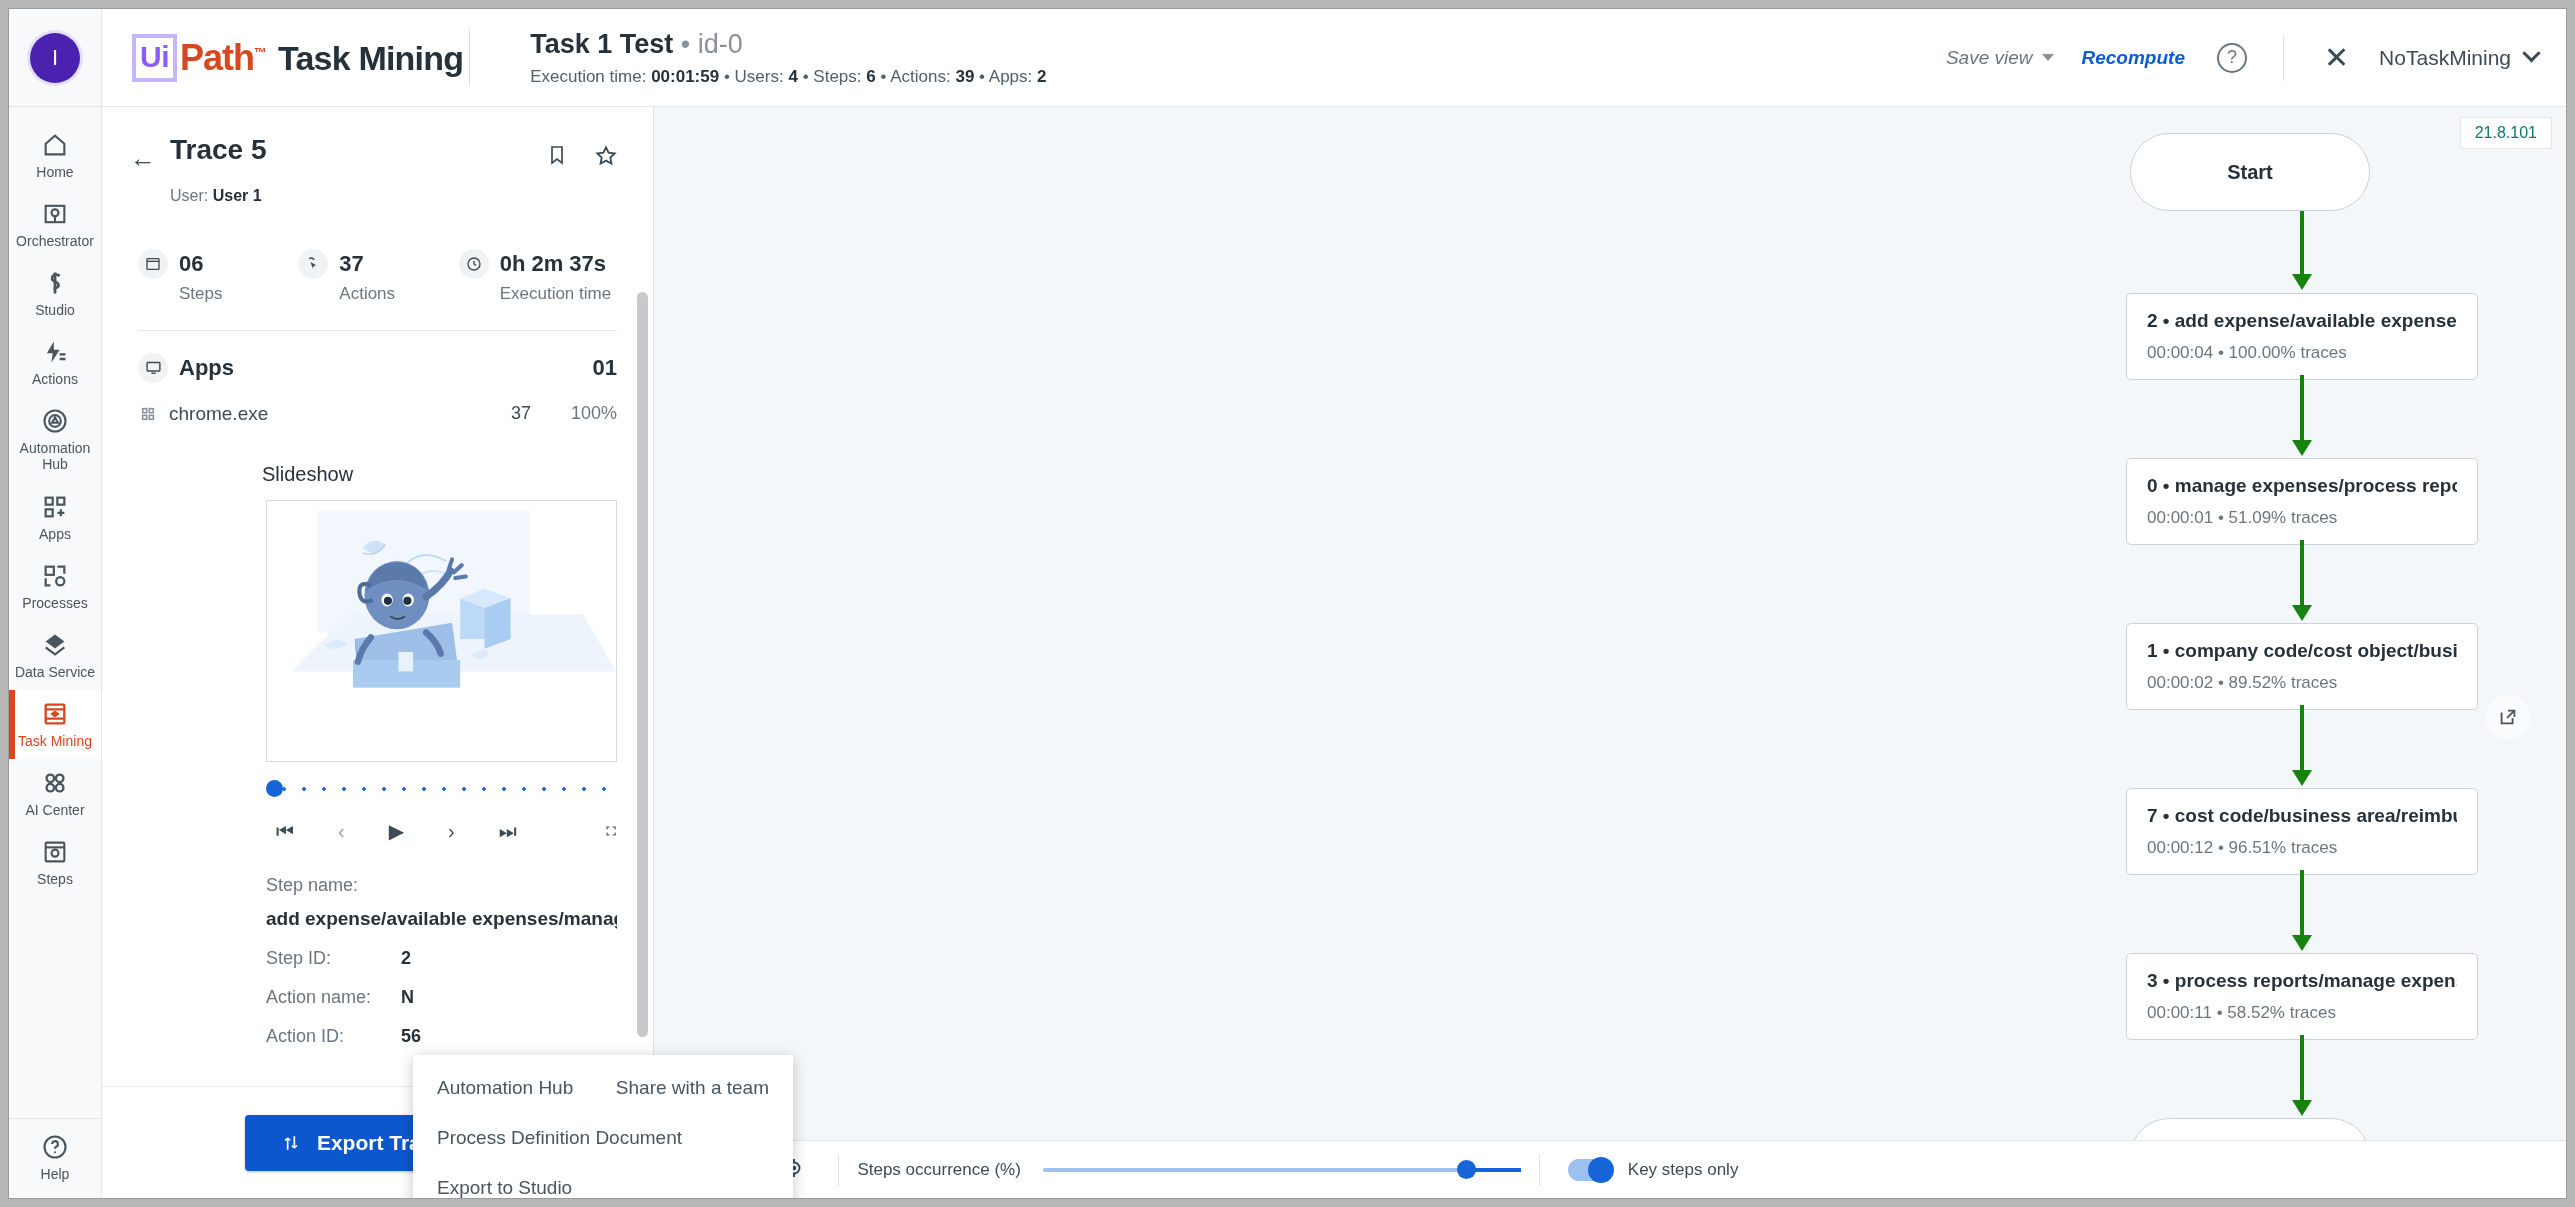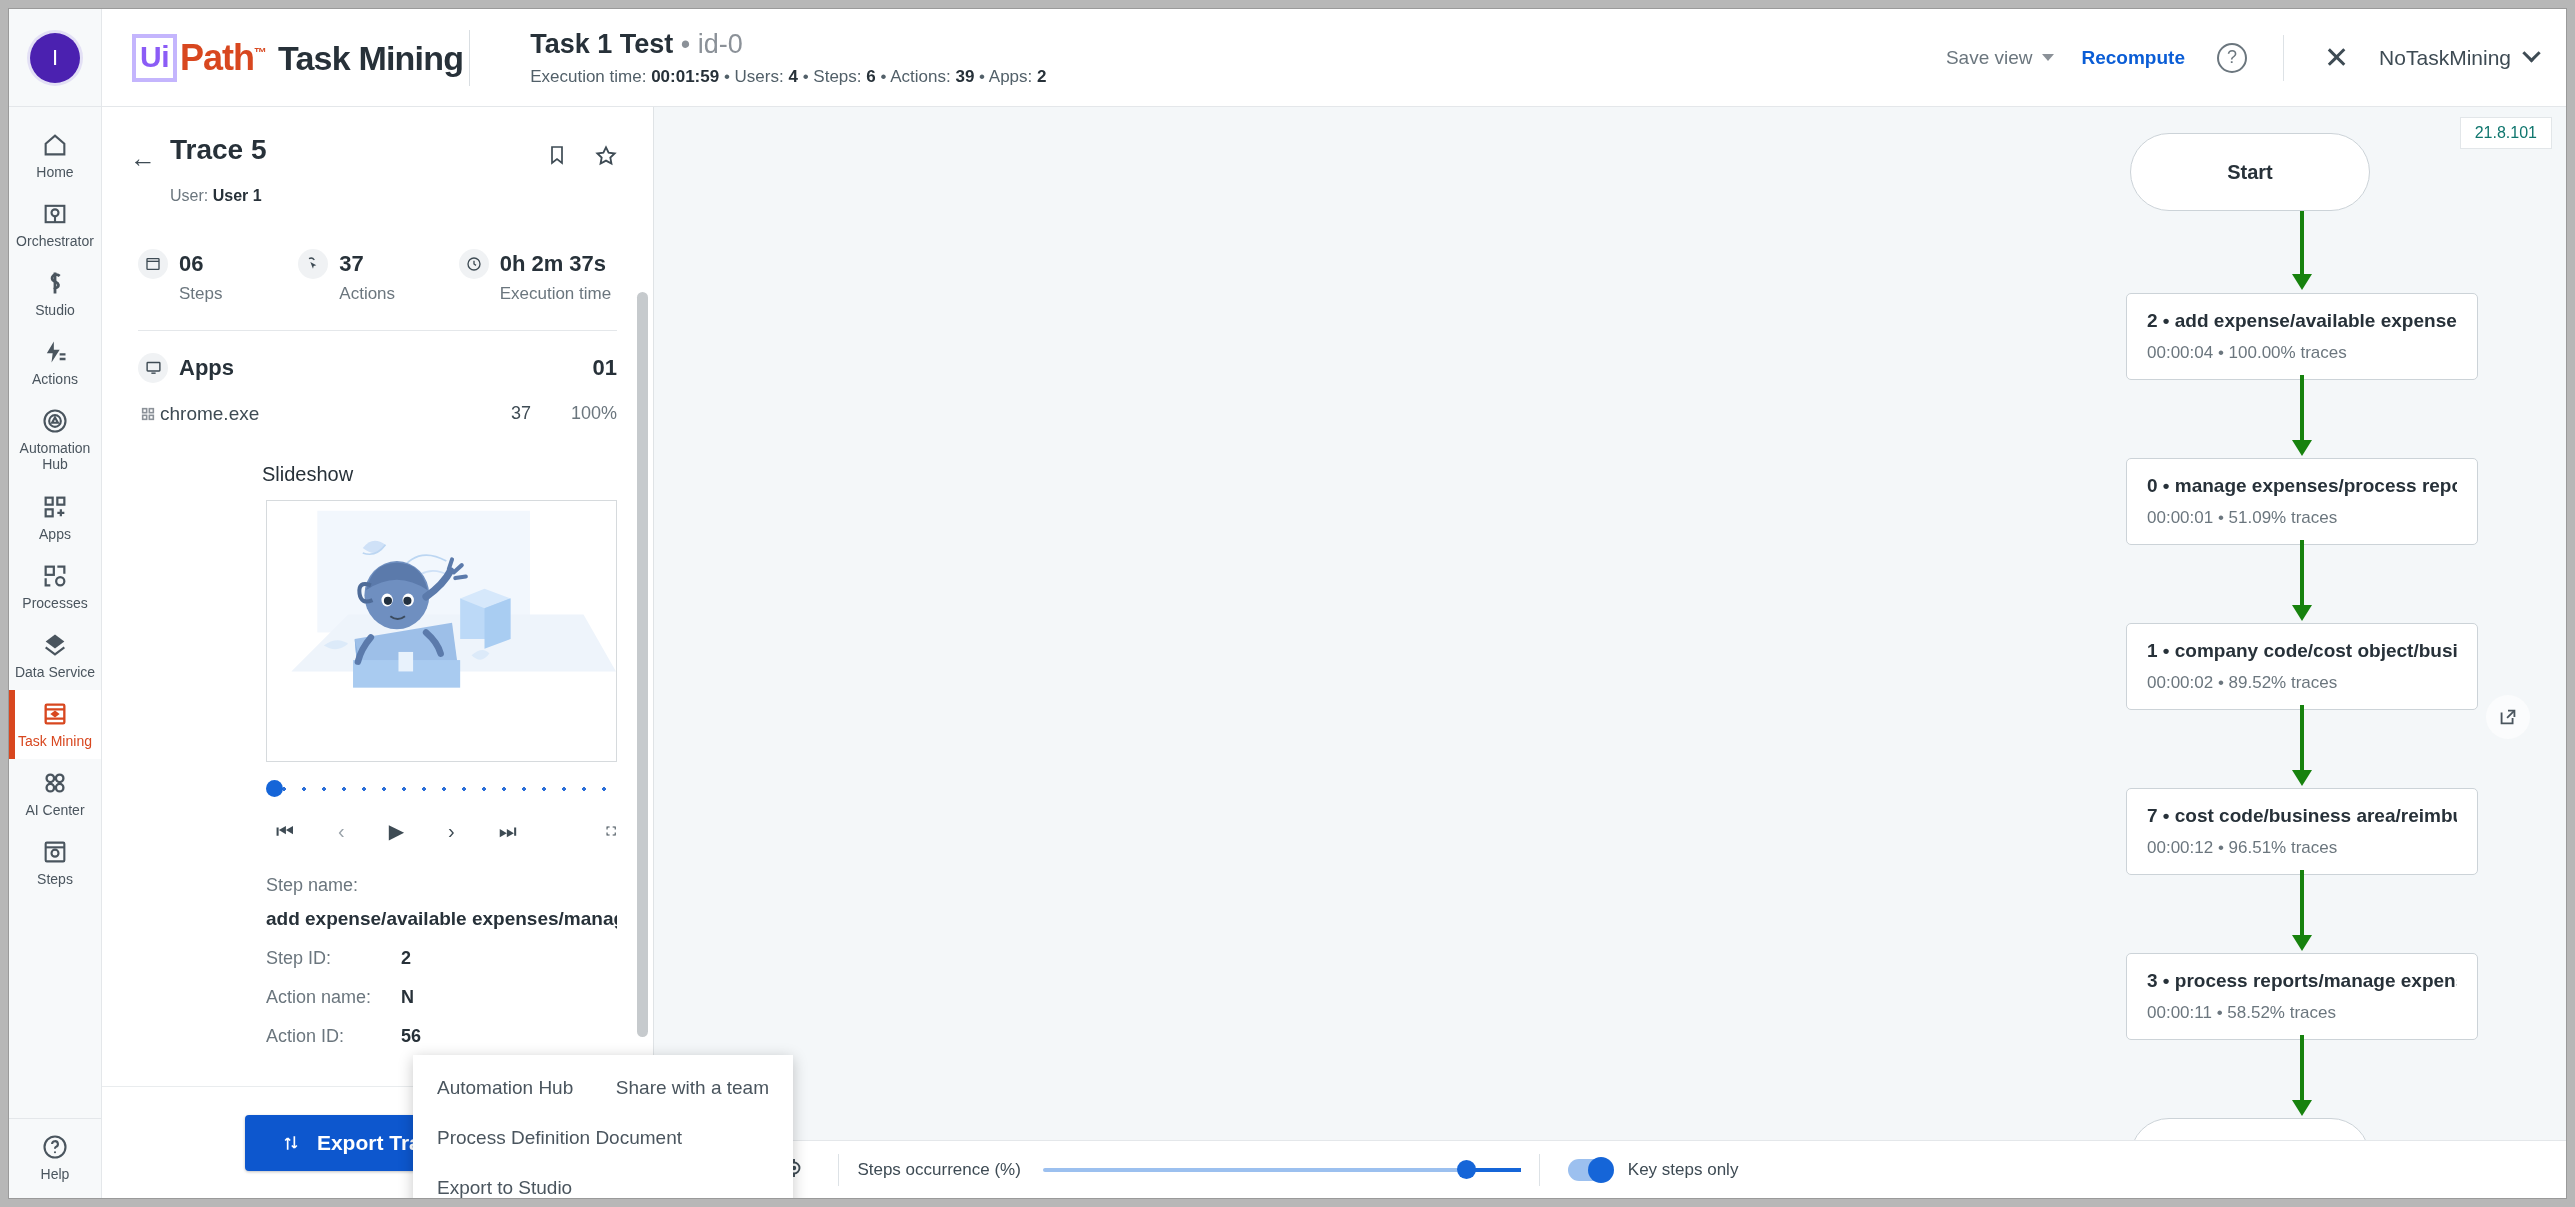--- a/index.html
+++ b/index.html
@@ -110,20 +110,21 @@
   .topbar-right {
     display: flex; align-items: center;
     padding-right: 28px; gap: 0px;
   }
   .tb-btn {
     font-size: 19px;
     color: #6b767e;
     padding: 8px 14px;
     display: flex; align-items: center; gap: 9px;
     cursor: default;
+    font-style: italic;
   }
   .tb-btn.accent { color: #0a5dd6; font-weight: 700; }
   .caret-down {
     width: 0; height: 0;
     border-left: 6px solid transparent;
     border-right: 6px solid transparent;
     border-top: 7px solid #8b9198;
   }
   .icon-circle-q {
     width: 30px; height: 30px; border-radius: 50%;
@@ -242,21 +243,21 @@
     padding: 22px 36px 0 36px;
   }
   .apps-label { font-size: 22px; font-weight: 700; color: #273139; margin-left: 11px; }
   .apps-count { margin-left: auto; font-size: 22px; font-weight: 700; color: #273139; }
 
   .app-line {
     display: flex; align-items: center;
     padding: 20px 36px 0 38px;
     font-size: 19px; color: #3e4b54;
   }
-  .app-name { margin-left: 4px; }
+  .app-name { margin-left: 13px; }
   .app-num { margin-left: auto; font-size: 18px; color: #3e4b54; }
   .app-pct { width: 86px; text-align: right; font-size: 18px; color: #6b767e; }
 
   .slideshow-title {
     font-size: 20px; color: #273139; font-weight: 400;
     padding: 38px 36px 0 160px;
   }
   .slideshow-box {
     margin: 14px 36px 0 164px;
     border: 1px solid #d6dadd;

